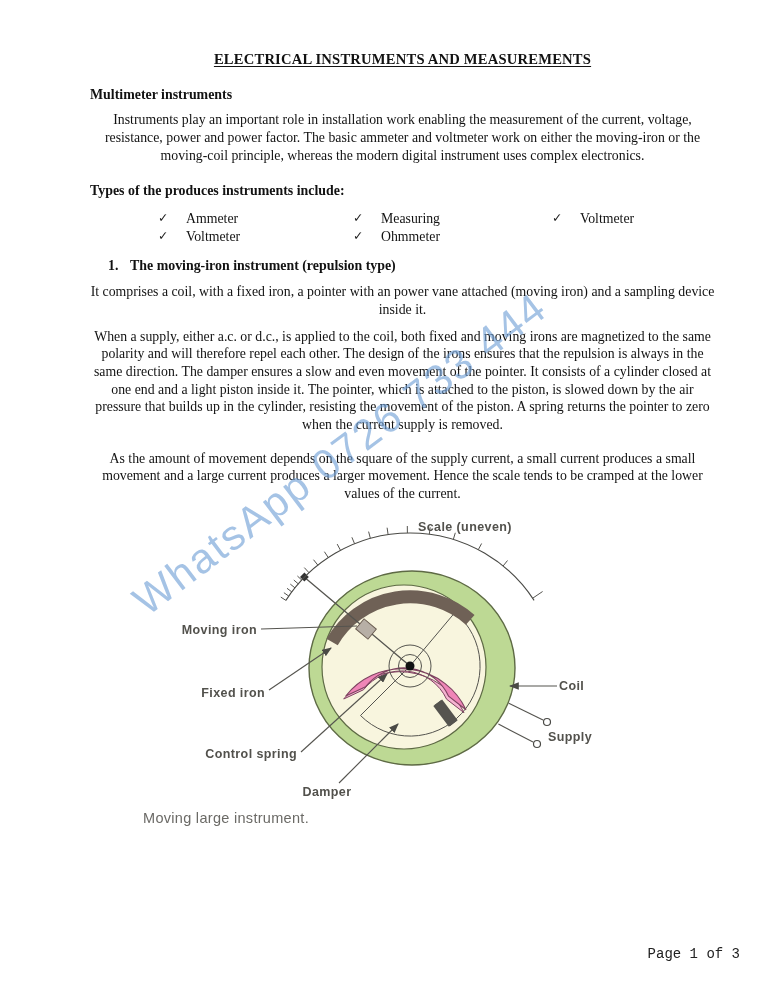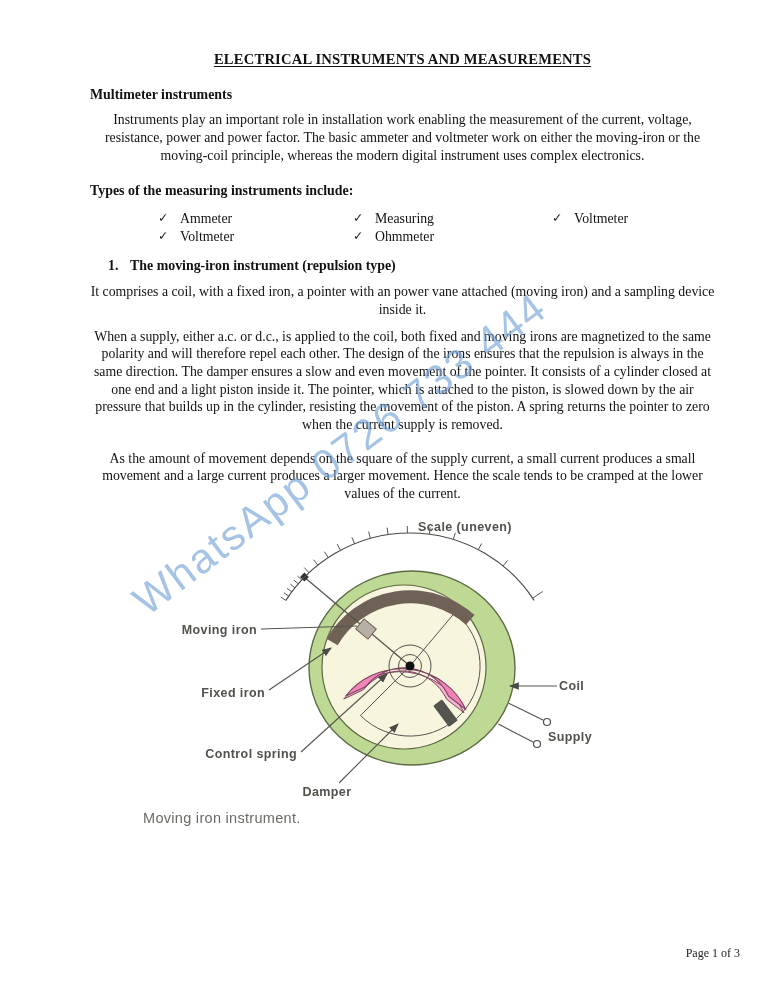--- a/index.html
+++ b/index.html
@@ -24,21 +24,21 @@
   .para { margin:8px 0 0 0; text-align:center; }
   .para.p2 { margin-top:9px; }
   .para.p3 { margin-top:9px; }
   .para.p4 { margin-top:16px; }
   .types-row { display:flex; margin:10px 0 0 68px; }
   .type-col1 { width:195px; }
   .type-col2 { width:199px; }
   .type-col3 { flex:1; }
   .chk { display:flex; line-height:17.7px; }
   .chk .mark { width:12px; font-size:12.5px; color:#1a1a1a; }
-  .chk .lbl { margin-left:10px;text-align:right; }
+  .chk .lbl { margin-left:16px;text-align:right; }
   .numbered { margin:11px 0 0 18px; font-weight:bold; font-size:13.9px; display:flex; }
   .numbered .num { width:22px; }
   .diagram { display:block; margin:12px 0 0 40px; }
   .dia-label {
     font-family:"Liberation Sans", sans-serif; font-size:12.5px;
     font-weight:bold; fill:#52514c; letter-spacing:.4px;
   }
   .caption {
     margin:4px 0 0 53px;
     font-family:"Liberation Sans", sans-serif; font-size:14.5px;
@@ -47,41 +47,41 @@
   .watermark {
     position:absolute; left:60px; top:430px; width:560px;
     text-align:center; white-space:nowrap;
     transform:rotate(-37deg);
     font-family:"Liberation Sans", sans-serif;
     font-size:42px; letter-spacing:2px;
     opacity:.62; z-index:2; pointer-events:none;
   }
   .footer {
     position:absolute; top:946px; right:28px; z-index:1;
-    font-family:Liberation Serif, serif;
-    font-size:12px; color:#222;
+    font-family:Liberation Mono, monospace;
+    font-size:14px; color:#222;
   }
   svg line, svg path.thin { stroke:#55544f; }
 </style>
 </head>
 <body>
 
 <div class="page">
 
   <div class="watermark" style="color: rgb(111, 159, 214);">WhatsApp 0726 733 444</div>
 
   <div class="content">
 
     <h1 class="title">ELECTRICAL INSTRUMENTS AND MEASUREMENTS</h1>
 
     <div class="h2">Multimeter instruments</div>
 
     <p class="para">Instruments play an important role in installation work enabling the measurement of the current, voltage, resistance, power and power factor. The basic ammeter and voltmeter work on either the moving-iron or the moving-coil principle, whereas the modern digital instrument uses complex electronics.</p>
 
-    <div class="h2 types">Types of the measuring instruments include:</div>
+    <div class="h2 types">Types of the produces instruments include:</div>
 
     <div class="types-row">
       <div class="type-col1">
         <div class="chk">
           <span class="mark">✓</span>
           <span class="lbl">Ammeter</span>
         </div>
         <div class="chk">
           <span class="mark">✓</span>
           <span class="lbl">Voltmeter</span>
@@ -183,17 +183,17 @@
 
       <text class="dia-label" x="288" y="16">Scale (uneven)</text>
       <text class="dia-label" x="127" y="119" text-anchor="end">Moving iron</text>
       <text class="dia-label" x="135" y="182" text-anchor="end">Fixed iron</text>
       <text class="dia-label" x="167" y="243" text-anchor="end">Control spring</text>
       <text class="dia-label" x="197" y="281" text-anchor="middle">Damper</text>
       <text class="dia-label" x="429" y="175">Coil</text>
       <text class="dia-label" x="418" y="226">Supply</text>
     </svg>
 
-    <div class="caption">Moving iron instrument.</div>
+    <div class="caption">Moving large instrument.</div>
   </div>
 
   <div class="footer">Page 1 of 3</div>
 </div>
 
 </body></html>

